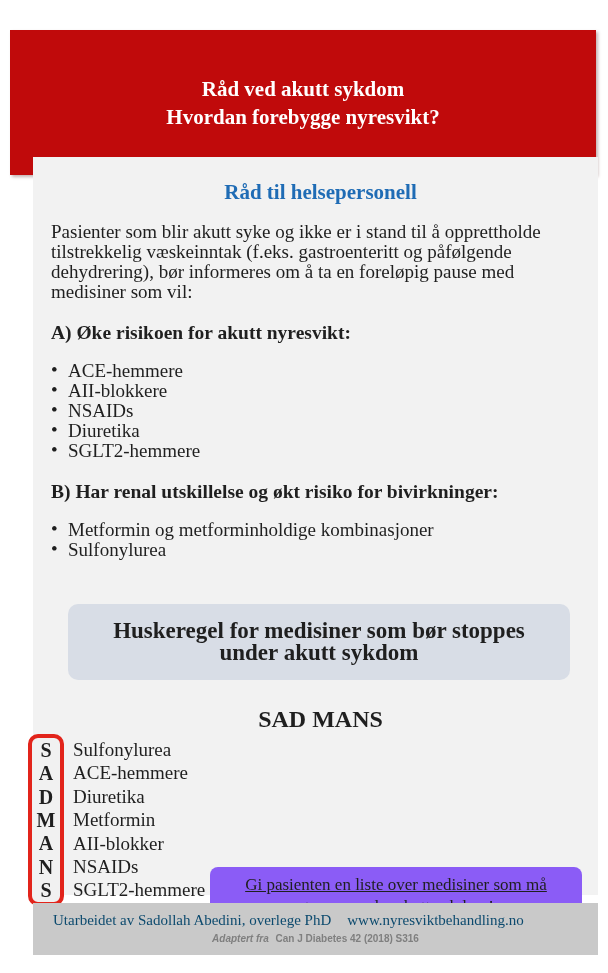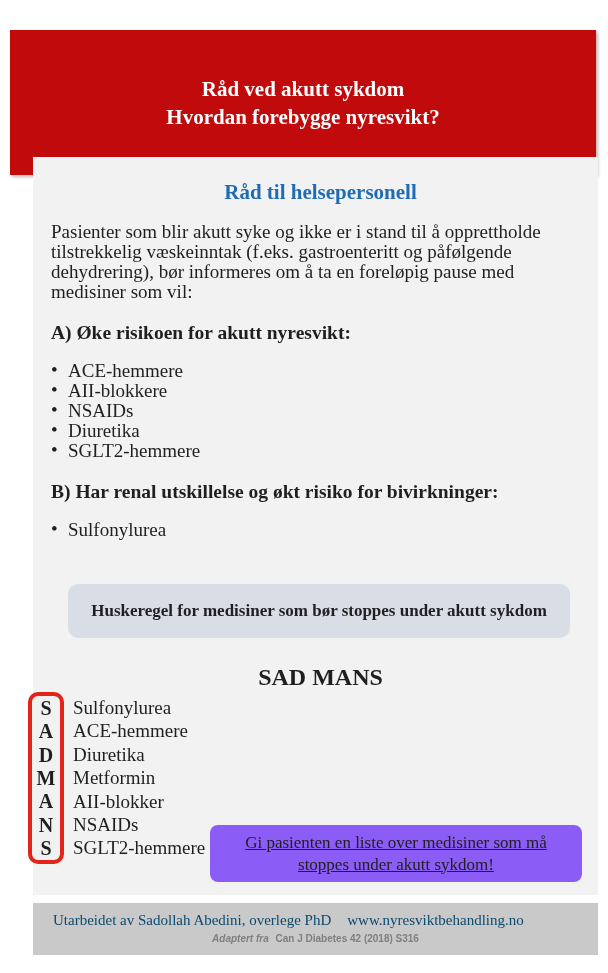--- a/index.html
+++ b/index.html
@@ -25,21 +25,21 @@
     margin-top:23px;text-align:center;color:#1f6cb5;
     font-weight:bold;font-size:21px;line-height:24px;
   }
   .intro{margin-top:18px;font-size:19px;line-height:20px;}
   .section-title{margin-top:21px;font-weight:bold;font-size:19.5px;line-height:20px;}
   ul.bullets{margin:18px 0 0 0;padding:0;list-style:none;}
   ul.bullets li{font-size:19px;line-height:20px;padding-left:17px;position:relative;}
   ul.bullets li::before{content:"•";position:absolute;left:0;top:-1px;font-size:19px;}
   .reminder{
     margin:44px 20px 0 17px;background:#d8dde6;border-radius:10px;
-    text-align:center;font-weight:bold;font-size:17px;line-height:22px;
+    text-align:center;font-weight:bold;font-size:23px;line-height:22px;
     padding:16px 13px;
   }
   
   .mnemonic-area{position:relative;margin-top:22px;height:222px;}
   .mnemonic-title{
     position:absolute;top:4px;left:0;right:0;text-align:center;
     font-weight:bold;font-size:24px;line-height:26px;
   }
   .letterbox{
     position:absolute;left:-23px;top:32px;width:28px;height:164px;
@@ -89,20 +89,21 @@
     <ul class="bullets">
       <li>ACE-hemmere</li>
       <li>AII-blokkere</li>
       <li>NSAIDs</li>
       <li>Diuretika</li>
       <li>SGLT2-hemmere</li>
     </ul>
 
     <div class="section-title">B) Har renal utskillelse og økt risiko for bivirkninger:</div>
     <ul class="bullets">
+      <li>Metformin og metforminholdige kombinasjoner</li>
       <li>Sulfonylurea</li>
     </ul>
 
     <div class="reminder">Huskeregel for medisiner som bør stoppes under akutt sykdom</div>
 
     <div class="mnemonic-area">
       <div class="mnemonic-title">SAD MANS</div>
 
       <div class="letterbox">
         <span class="L">S</span>

